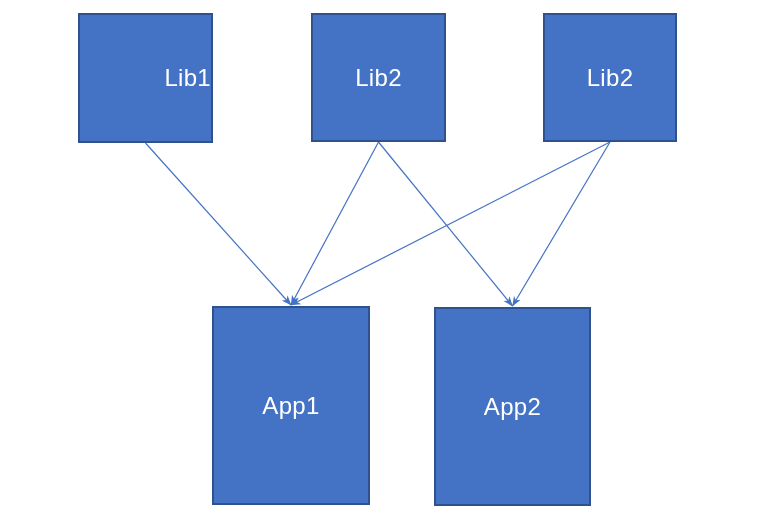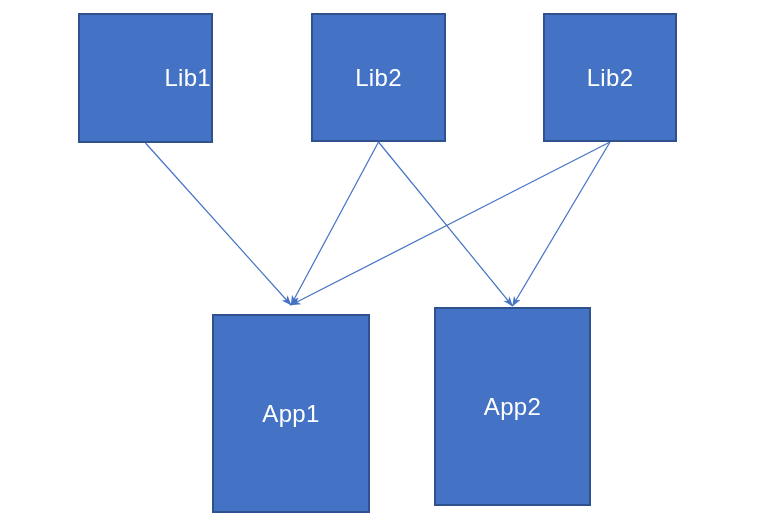--- a/index.html
+++ b/index.html
@@ -56,19 +56,19 @@
 
 <div class="node" style="left: 78px; top: 13px; width: 135px; height: 130px; background: rgb(68, 114, 196); border: 2px solid rgb(47, 82, 143); justify-content: flex-end;">
       <span style="color: rgb(255, 255, 255);">Lib1</span>
     </div>
     <div class="node" style="left: 311px; top: 13px; width: 135px; height: 129px; background: rgb(68, 114, 196); border: 2px solid rgb(47, 82, 143);">
       <span style="color: rgb(255, 255, 255);">Lib2</span>
     </div>
     <div class="node" style="left: 543px; top: 13px; width: 134px; height: 129px; background: rgb(68, 114, 196); border: 2px solid rgb(47, 82, 143);">
       <span style="color: rgb(255, 255, 255);">Lib2</span>
     </div>
-    <div class="node" style="left: 212px; top: 314px; width: 158px; height: 199px; background: rgb(68, 114, 196); border: 2px solid rgb(47, 82, 143);">
+    <div class="node" style="left: 212px; top: 306px; width: 158px; height: 199px; background: rgb(68, 114, 196); border: 2px solid rgb(47, 82, 143);">
       <span style="color: rgb(255, 255, 255);">App1</span>
     </div>
     <div class="node" style="left: 434px; top: 307px; width: 157px; height: 199px; background: rgb(68, 114, 196); border: 2px solid rgb(47, 82, 143);">
       <span style="color: rgb(255, 255, 255);">App2</span>
     </div>
   </div>
 
 </body></html>

